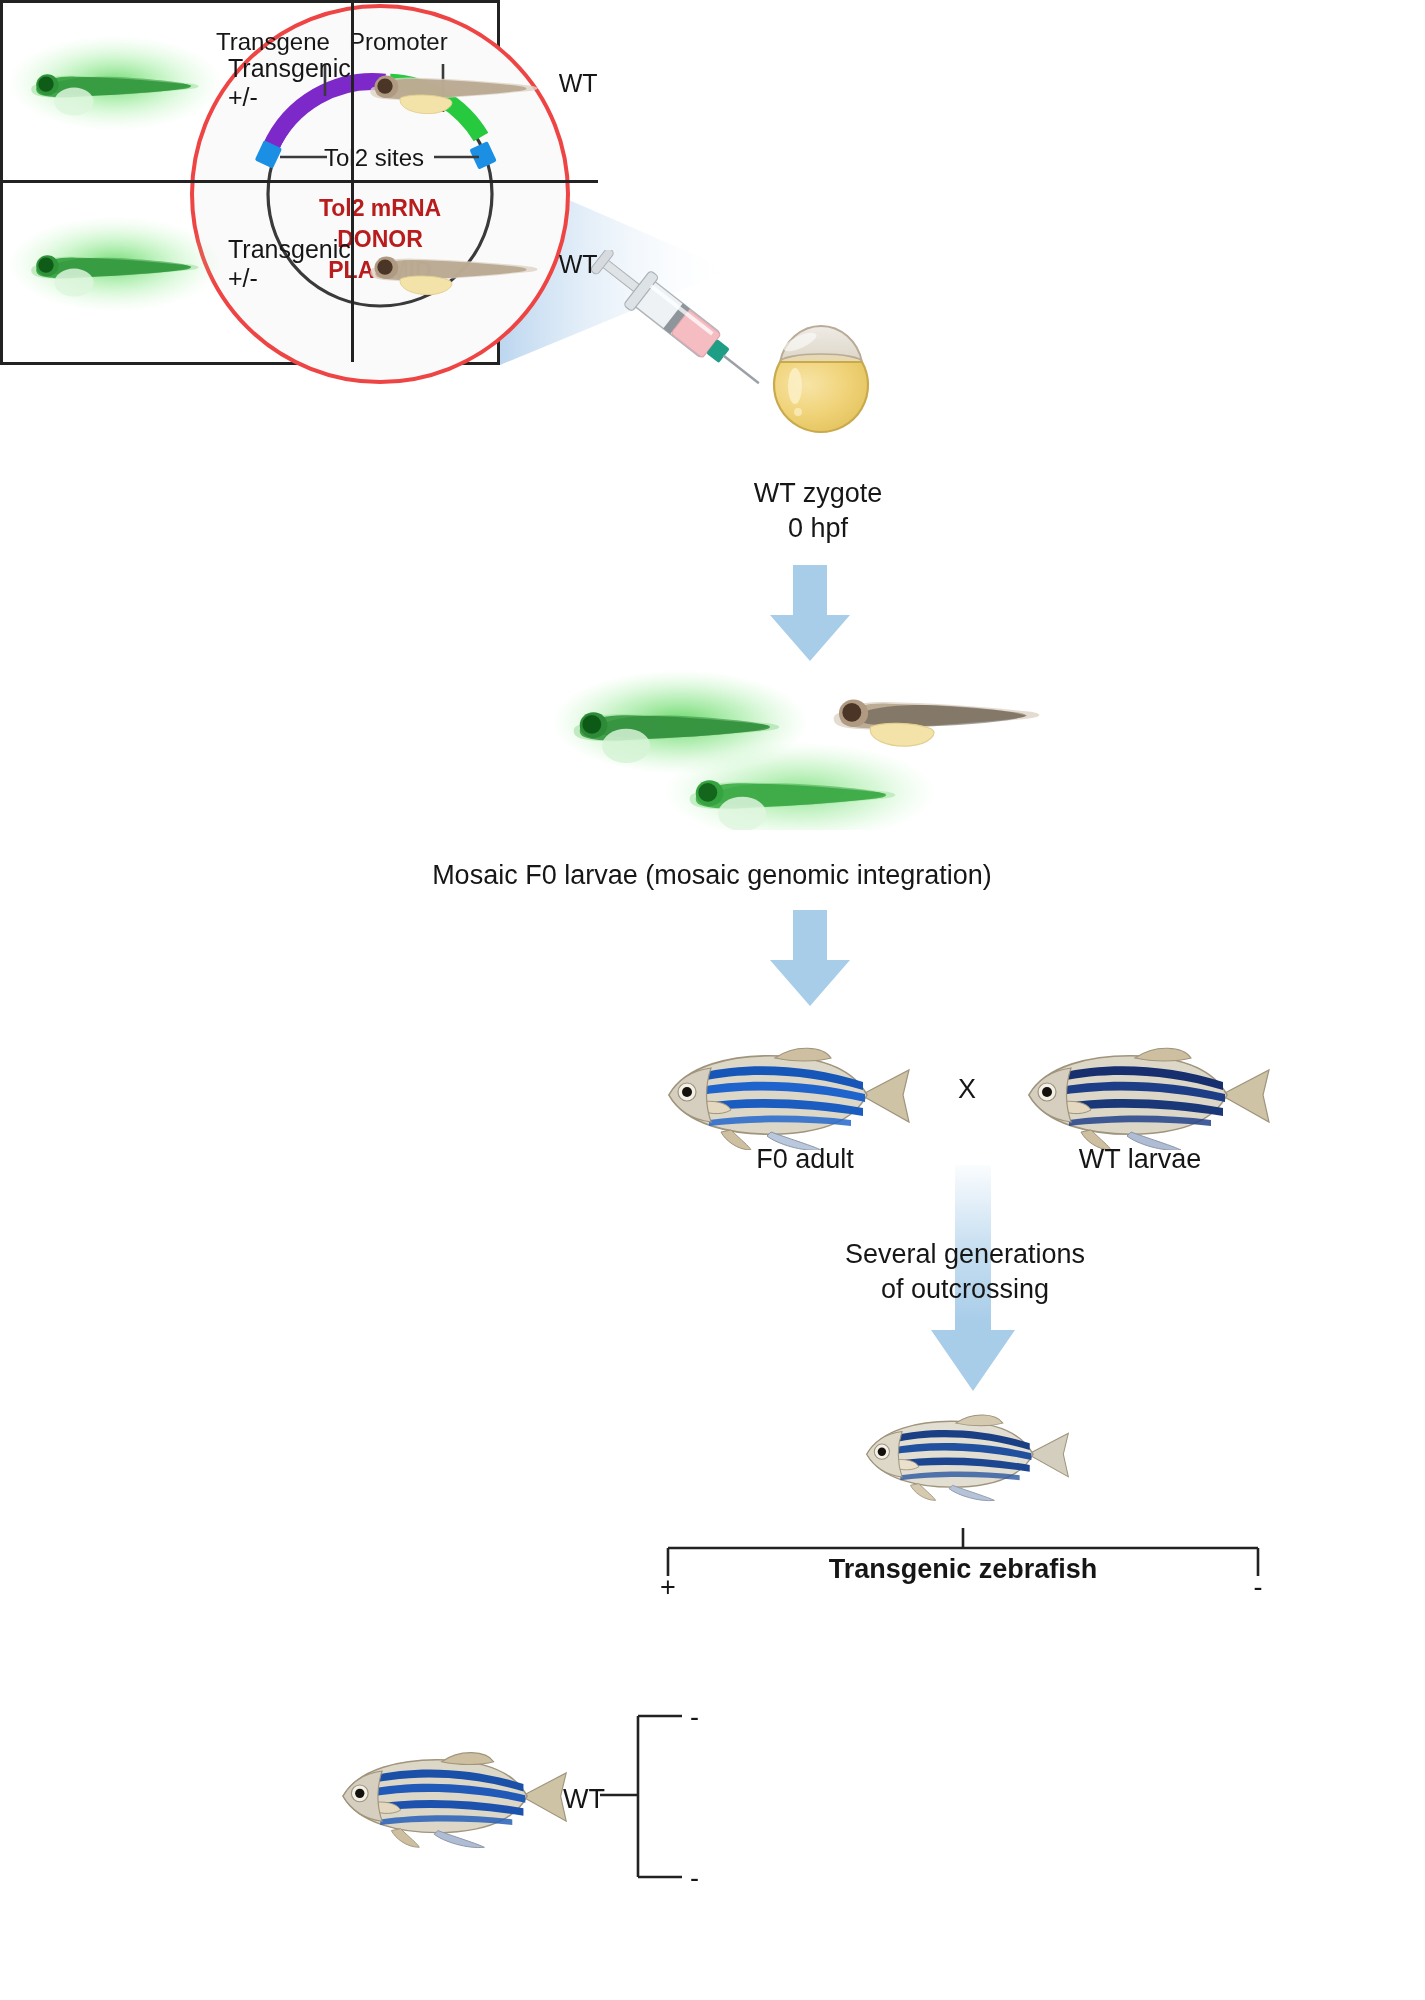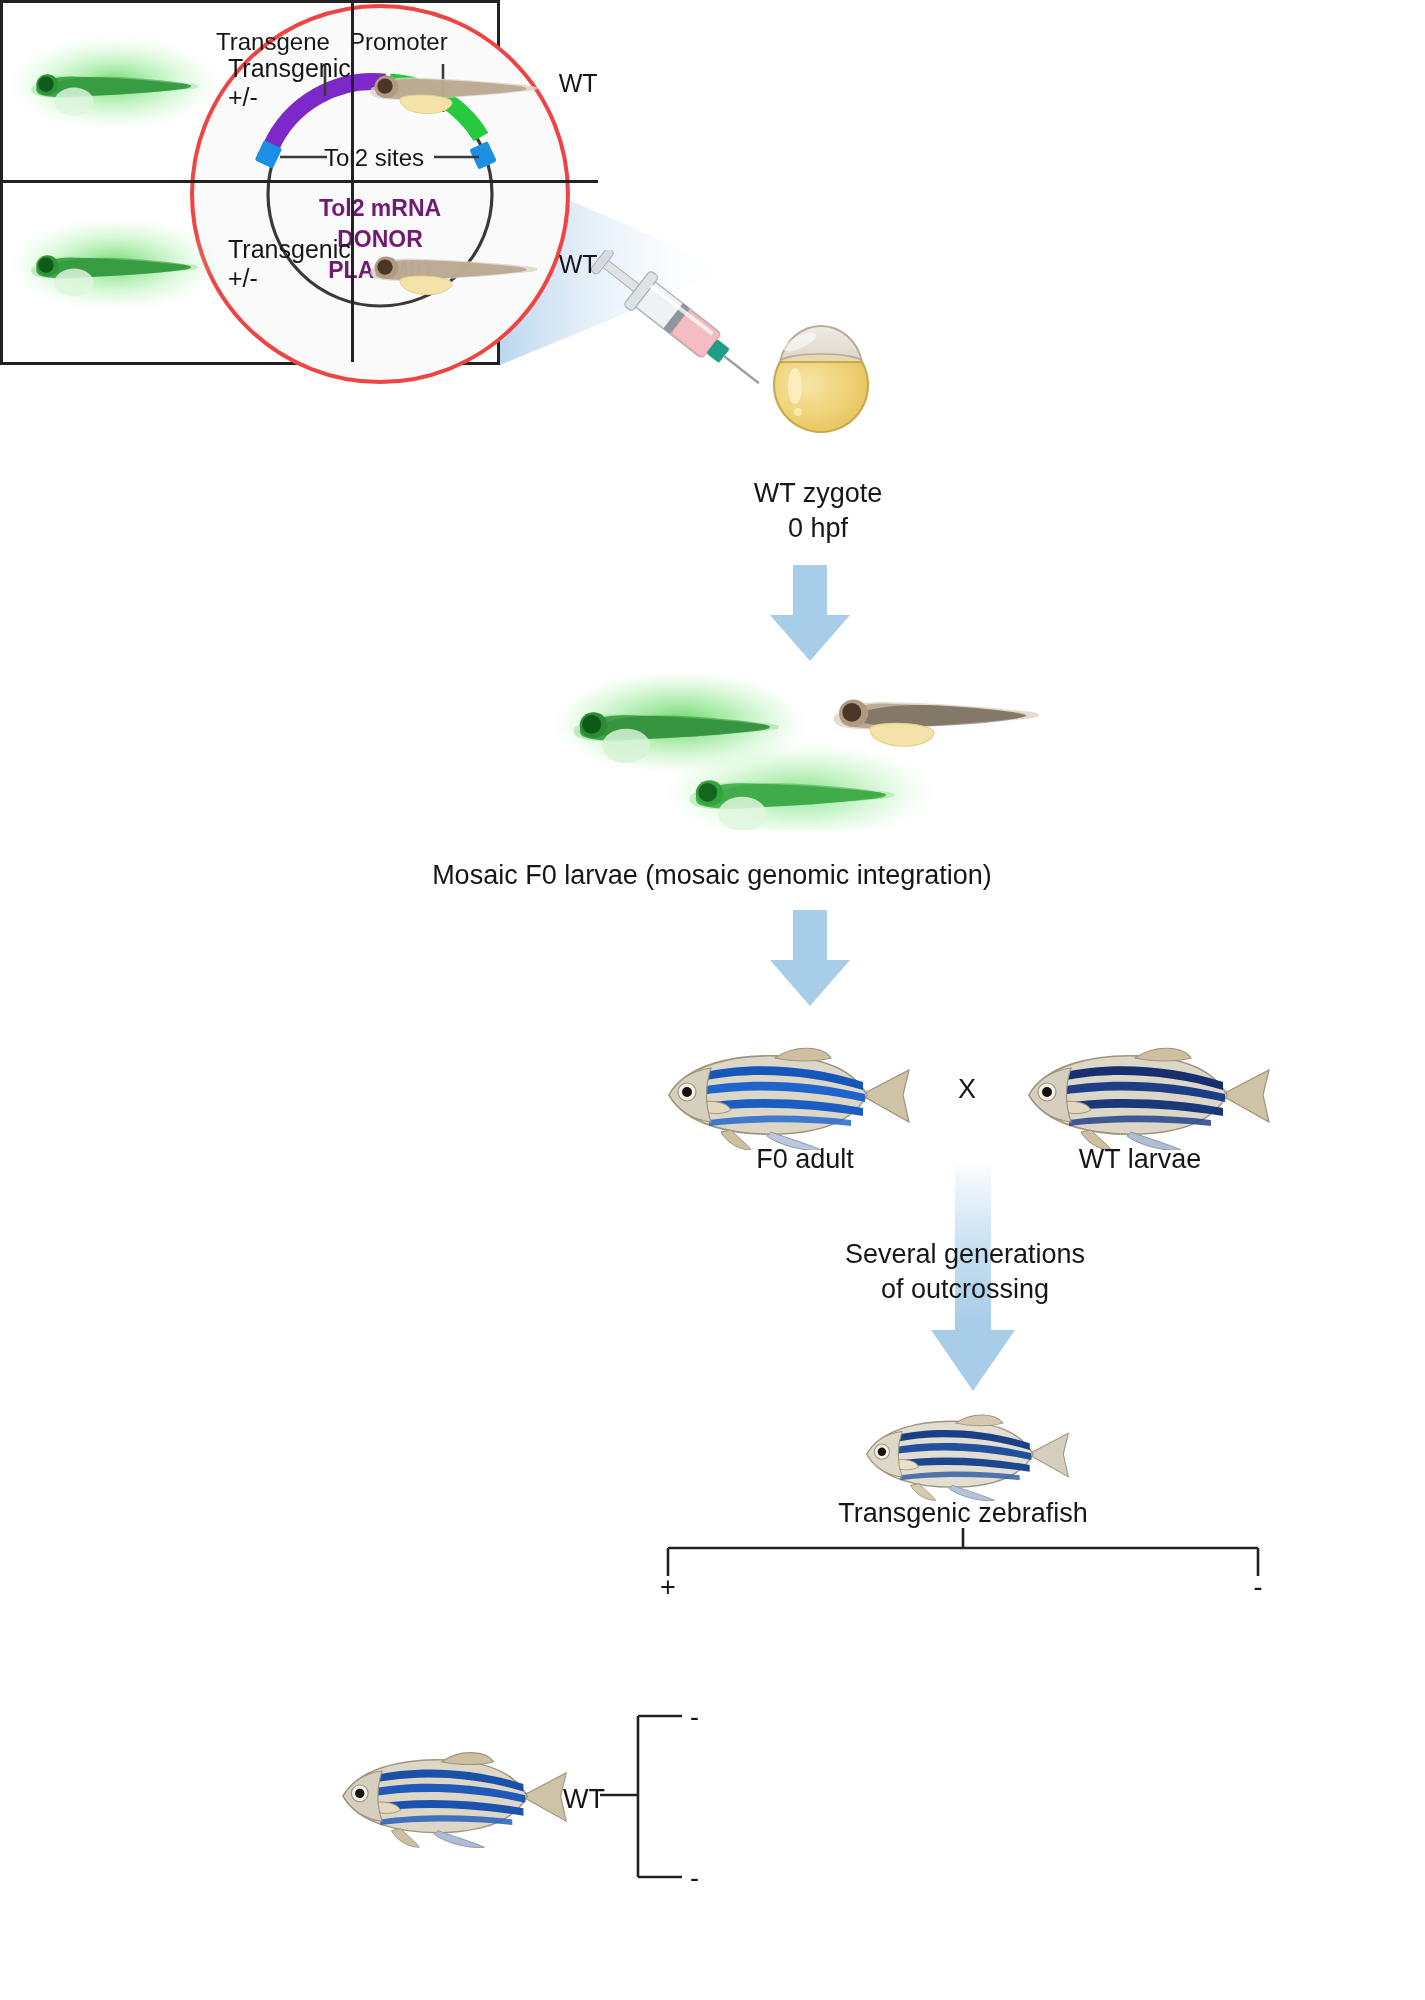--- a/index.html
+++ b/index.html
@@ -39,21 +39,21 @@
   }
   .plasmid-label {
     font-size: 24px;
     color: #161616;
   }
   .plasmid-title {
     font-size: 23px;
     font-weight: bold;
     text-align: center;
     line-height: 1.32;
-    color: #701a75;
+    color: #b91c1c;
   }
 
   
   #beam { left: 500px; top: 150px; }
 
   
   .caption { font-size: 27px; }
 
   
   #punnett {
@@ -322,21 +322,21 @@
       <path d="M 120,18 C 140,4 168,6 176,18 C 162,22 138,22 120,18 Z" fill="#d5cab0" stroke="#9f947c" stroke-width="1.2"></path>
       <path d="M 116,92 C 138,100 158,106 166,110 C 148,112 122,104 112,96 Z" fill="#b5c3d8" stroke="#8c95a5" stroke-width="1"></path>
       <path d="M 76,90 C 86,100 94,106 96,110 C 82,110 70,100 66,92 Z" fill="#d5cab0" stroke="#9f947c" stroke-width="1"></path>
       <path d="M 44,62 C 58,60 72,62 76,70 C 66,76 50,74 42,68 Z" fill="#eae0cc" stroke="#9f947c" stroke-width="1"></path>
       <path d="M 14,55 C 24,38 40,30 56,28 C 50,46 50,64 56,82 C 40,80 24,72 14,55 Z" fill="#ded8c9" stroke="#9f947c" stroke-width="1.2"></path>
       <circle cx="32" cy="52" r="9" fill="#f4f1e9" stroke="#9f947c" stroke-width="1.2"></circle>
       <circle cx="32" cy="52" r="5" fill="#14110d"></circle>
     </g>
   </svg>
 
-  <div class="txt caption ctr" style="left:963px; top:1496px;">Transgenic zebrafish</div>
+  <div class="txt caption ctr" style="left:963px; top:1552px;font-weight:bold;">Transgenic zebrafish</div>
 
   <svg class="abs" style="left:650px; top:1528px;" width="630" height="60">
     <path d="M 313,0 L 313,20 M 18,20 L 608,20 M 18,20 L 18,48 M 608,20 L 608,48" stroke="#222" stroke-width="2.6" fill="none"></path>
   </svg>
 
   <div class="txt sym ctr" style="left:668px; top:1570px;">+</div>
   <div class="txt sym ctr" style="left:1258px; top:1570px;">-</div>
 
 
   <svg class="abs" style="left:330px; top:1745px;" width="260" height="110">

